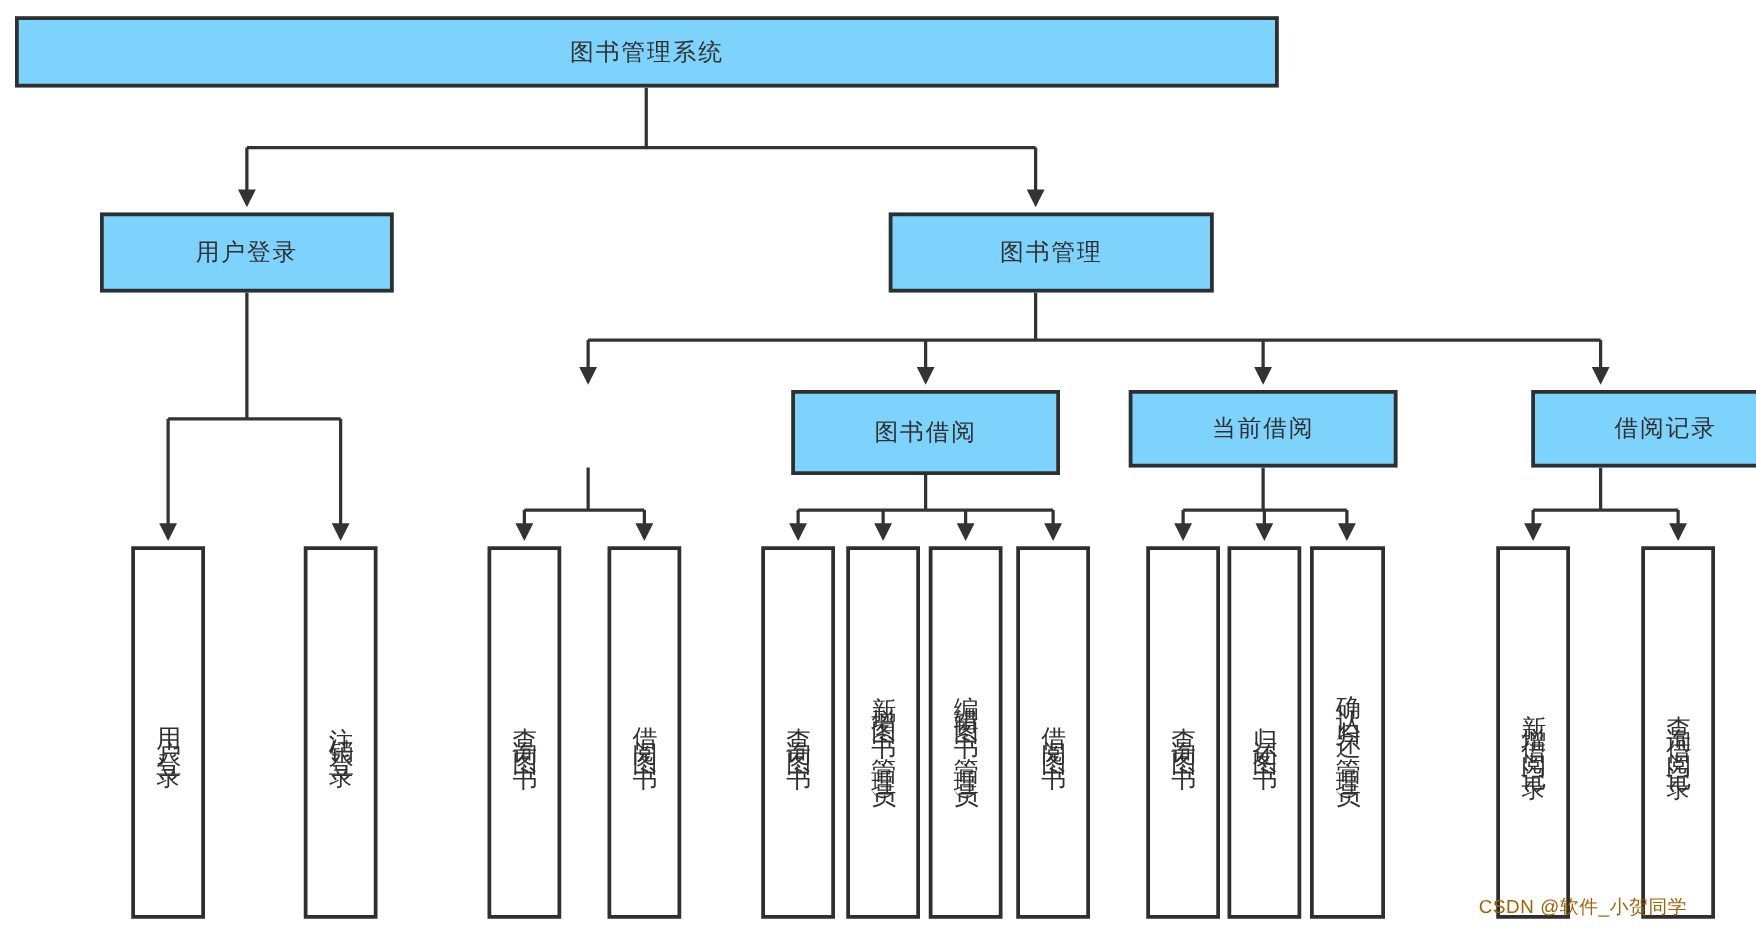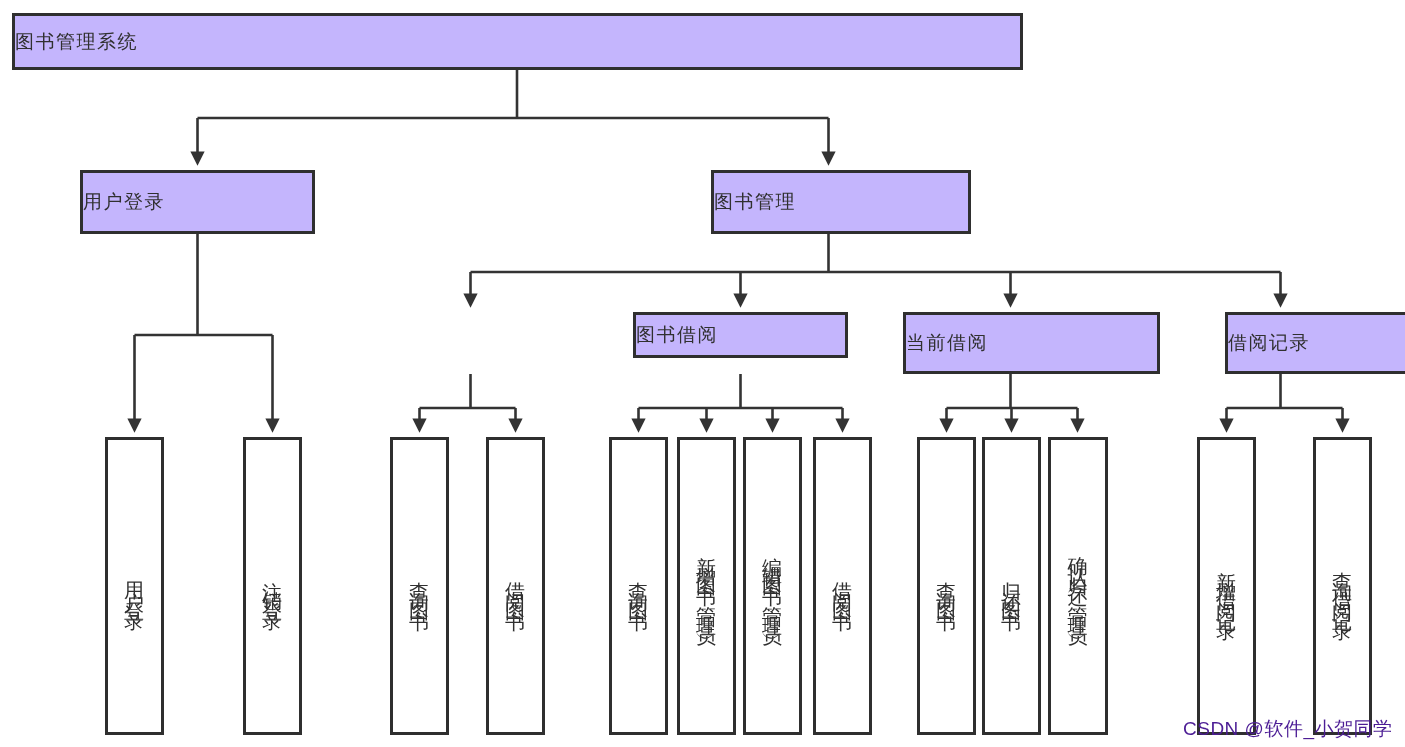--- a/index.html
+++ b/index.html
@@ -14,24 +14,24 @@
   svg.connectors {
     position: absolute;
     left: 0; top: 0;
     width: 1405px; height: 747px;
     pointer-events: none;
   }
   .hbox {
     position: absolute;
     box-sizing: border-box;
     border: 3px solid #2f2f2f;
-    background: #c4b5fd;
+    background: #7dd3fc;
     display: flex;
     align-items: center;
-    justify-content: flex-start;
+    justify-content: center;
     font-size: 19px;
     color: #303030;
     letter-spacing: 1.5px;
     z-index: 2;
   }
   .vbox {
     position: absolute;
     box-sizing: border-box;
     border: 3px solid #2f2f2f;
     background: #ffffff;
@@ -49,22 +49,22 @@
     font-size: 20px;
     letter-spacing: 10px;
     line-height: 1;
     color: #303030;
     white-space: nowrap;
   }
   .watermark {
     position: absolute;
     left: 1183px;
     top: 716px;
-    font-size: 19px;
-    color: #4c1d95;
+    font-size: 15px;
+    color: #a16207;
     letter-spacing: 0.5px;
     white-space: nowrap;
     z-index: 5;
   }
 </style>
 </head>
 <body>
 
 <div class="canvas">
 
@@ -122,24 +122,24 @@
     <span>图书管理系统</span>
   </div>
 
   <div class="hbox" style="left:80px; top:170px; width:235px; height:64px;">
     <span>用户登录</span>
   </div>
   <div class="hbox" style="left:711px; top:170px; width:260px; height:64px;">
     <span>图书管理</span>
   </div>
 
-  <div class="hbox" style="left:633px; top:312px; width:215px; height:46px;">
+  <div class="hbox" style="left:633px; top:312px; width:215px; height:68px;">
     <span>图书借阅</span>
   </div>
-  <div class="hbox" style="left:903px; top:312px; width:257px; height:62px;">
+  <div class="hbox" style="left:903px; top:312px; width:215px; height:62px;">
     <span>当前借阅</span>
   </div>
   <div class="hbox" style="left:1225px; top:312px; width:215px; height:62px;">
     <span>借阅记录</span>
   </div>
 
   <div class="vbox" style="left:105px;">
     <span class="vlabel">用户登录</span>
   </div>
   <div class="vbox" style="left:243px;">

